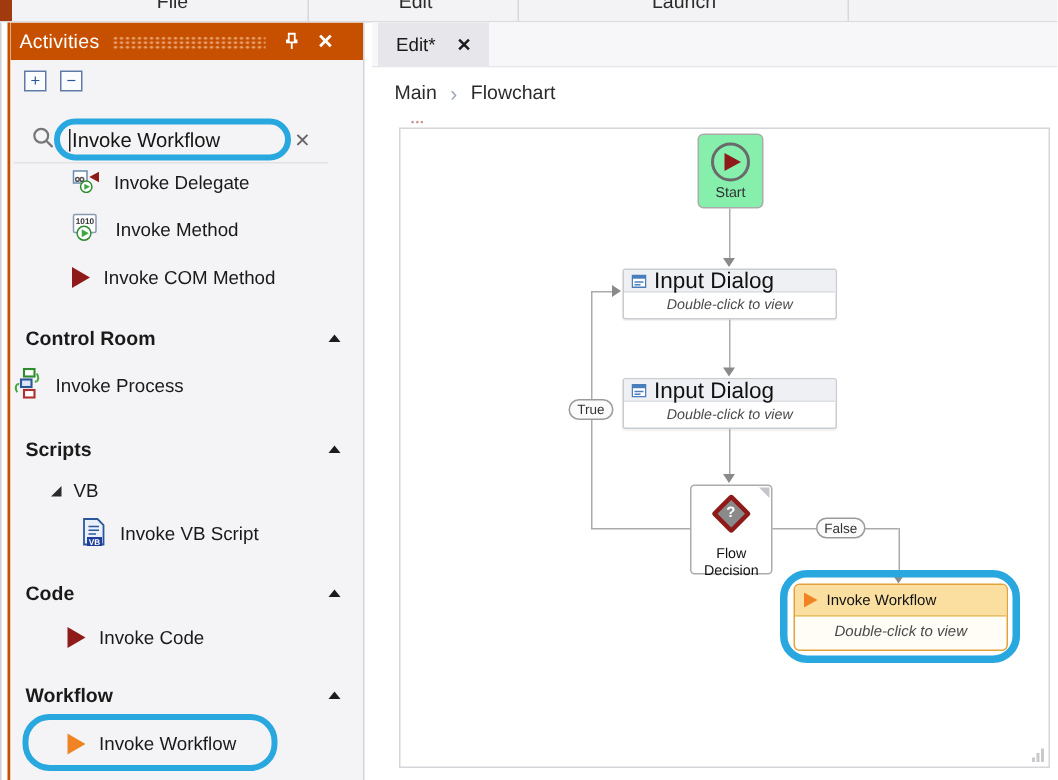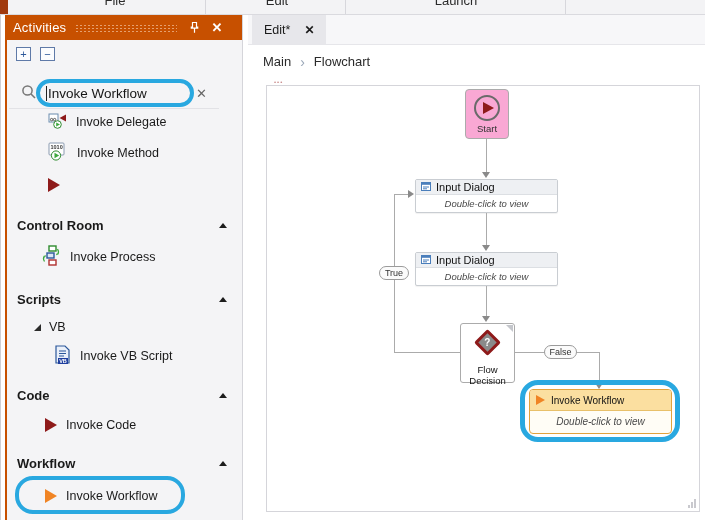--- a/index.html
+++ b/index.html
@@ -29,21 +29,21 @@
   .act-close { font-size:13px; font-weight:bold; }
   .act-toolbar { display:flex; gap:9px; padding:7px 0 0 9px; height:26px; }
   .tree-btn { width:15px; height:14px; border:1px solid #5F7AA8; background:#FBFCFE; color:#2B579A; font-size:11px; line-height:11px; display:grid; place-items:center; cursor:pointer; }
   .act-search { position:relative; margin-top:13px; height:30px; display:flex; align-items:center; padding:0 12px 0 12px; gap:9px; border-bottom:1px solid #E2E2E6; width:210px; margin-left:2px; }
   .search-text { font-size:13.5px; color:#151515; white-space:nowrap; display:flex; align-items:center; }
   .caret { display:inline-block; width:1px; height:15px; background:#222; margin-right:1px; }
   .search-clear { margin-left:auto; color:#666; font-size:13px; cursor:pointer; }
   .search-oval { position:absolute; left:27px; top:0px; width:158px; height:28px; border:4px solid #29A8E0; border-radius:15px; pointer-events:none; }
   .act-item { display:flex; align-items:center; gap:9px; height:26px; cursor:pointer; }
   .pl-results { padding-left:41px; }
-  .pl-process { padding-left:33px; }
+  .pl-process { }
   .pl-vb { padding-left:47px; }
   .pl-code { padding-left:38px; }
   .act-section { display:flex; align-items:center; justify-content:space-between; padding:0 15px 0 10px; font-weight:bold; font-size:13px; height:20px; cursor:pointer; }
   .sec-arrow { width:0; height:0; border-left:4px solid transparent; border-right:4px solid transparent; border-bottom:5px solid #1c1c1c; }
   .tree-row { display:flex; align-items:center; gap:8px; padding-left:27px; height:20px; cursor:pointer; }
   .expand-glyph { width:0; height:0; border-bottom:7px solid #2b2b2b; border-left:7px solid transparent; }
   .tri { width:0; height:0; border-top:7px solid transparent; border-bottom:7px solid transparent; border-left:12px solid #8E1A1A; }
   .tri-orange { border-left-color:#F08424; }
   .wf-row-wrap { position:relative; margin-top:9px; }
   .wf-oval { position:absolute; left:8px; top:-6px; width:170px; height:38px; border:4px solid #29A8E0; border-radius:18px; pointer-events:none; }
@@ -59,27 +59,27 @@
   .bc-link { color:#2b2b2b; cursor:pointer; }
   .bc-sep { color:#9AA7B8; font-size:14px; }
   .canvas-dots { position:absolute; left:26px; top:64px; font-size:6px; letter-spacing:1px; color:#C98A8A; }
 
   
   .canvas { position:absolute; left:18px; top:70px; width:434px; height:427px; background:#fff; border:1px solid #D5D5DA; }
   .line { position:absolute; background:#ABABAB; }
   .ah-down { position:absolute; width:0; height:0; border-left:4px solid transparent; border-right:4px solid transparent; border-top:6px solid #8A8A8A; }
   .ah-right { position:absolute; width:0; height:0; border-top:4px solid transparent; border-bottom:4px solid transparent; border-left:6px solid #8A8A8A; }
 
-  .start-node { position:absolute; left:198px; top:3px; width:44px; height:50px; background:#f9a8d4; border:1px solid #ABABAB; border-radius:4px; display:flex; flex-direction:column; align-items:center; justify-content:center; gap:2px; cursor:pointer; }
+  .start-node { position:absolute; left:198px; top:3px; width:44px; height:50px; background:#86efac; border:1px solid #ABABAB; border-radius:4px; display:flex; flex-direction:column; align-items:center; justify-content:center; gap:2px; cursor:pointer; }
   .start-circle { width:26px; height:26px; border:2.5px solid #6A6A6A; border-radius:50%; display:grid; place-items:center; }
   .start-play { width:0; height:0; border-top:6.5px solid transparent; border-bottom:6.5px solid transparent; border-left:11px solid #8E1A1A; margin-left:3px; }
   .start-label { font-size:9.5px; color:#333; }
 
   .flow-node { position:absolute; width:143px; height:34px; background:#fff; border:1px solid #C9CDD2; border-radius:2px; box-shadow:0 1px 1px rgba(0,0,0,.06); cursor:pointer; }
-  .fn-header { height:15px; background:#EEF0F3; border-bottom:1px solid #DCDFE3; display:flex; align-items:center; gap:5px; padding:0 5px; font-size:11px; color:#111; }
+  .fn-header { height:15px; background:#EEF0F3; border-bottom:1px solid #DCDFE3; display:flex; align-items:center; gap:5px; padding:0 5px; font-size:15px; color:#111; }
   .fn-body { height:17px; display:grid; place-items:center; font-size:9.5px; font-style:italic; color:#4a4a4a; }
   .d1 { left:148px; top:93px; }
   .d2 { left:148px; top:166px; }
 
   .decision { position:absolute; left:193px; top:237px; width:55px; height:60px; background:#fff; border:1px solid #ABABAB; border-radius:3px; cursor:pointer; }
   .fold { position:absolute; top:1px; right:1px; width:0; height:0; border-top:7px solid #C4C6CB; border-left:7px solid transparent; }
   .diamond { width:19px; height:19px; background:#8A8A8A; border:3px solid #8E1A1A; border-radius:2px; transform:rotate(45deg); margin:9px auto 0; display:grid; place-items:center; }
   .diamond span { transform:rotate(-45deg); color:#fff; font-size:10px; font-weight:bold; }
   .decision-label { font-size:9.5px; text-align:center; margin-top:12px; color:#111; }
 
@@ -164,20 +164,21 @@
           <text x="2.5" y="7" font-size="5.5" font-weight="bold" fill="#333">1010</text>
           <circle cx="8" cy="13.5" r="4.6" fill="#fff" stroke="#2E8B2E"></circle>
           <path d="M6.5 10.8 L11.2 13.5 L6.5 16.2 Z" fill="#3DA83D"></path>
         </svg>
     </span>
     <span>Invoke Method</span>
   </div>
 
   <div class="act-item pl-results mt4" style="height:28px">
     <span class="tri"></span>
+    <span>Invoke COM Method</span>
   </div>
 
   <div class="act-section mt16">
     <span>Control Room</span>
     <span class="sec-arrow"></span>
   </div>
 
   <div class="act-item pl-process mt8" style="height:28px">
     <span>
       <svg width="21" height="21" viewBox="0 0 21 21">

